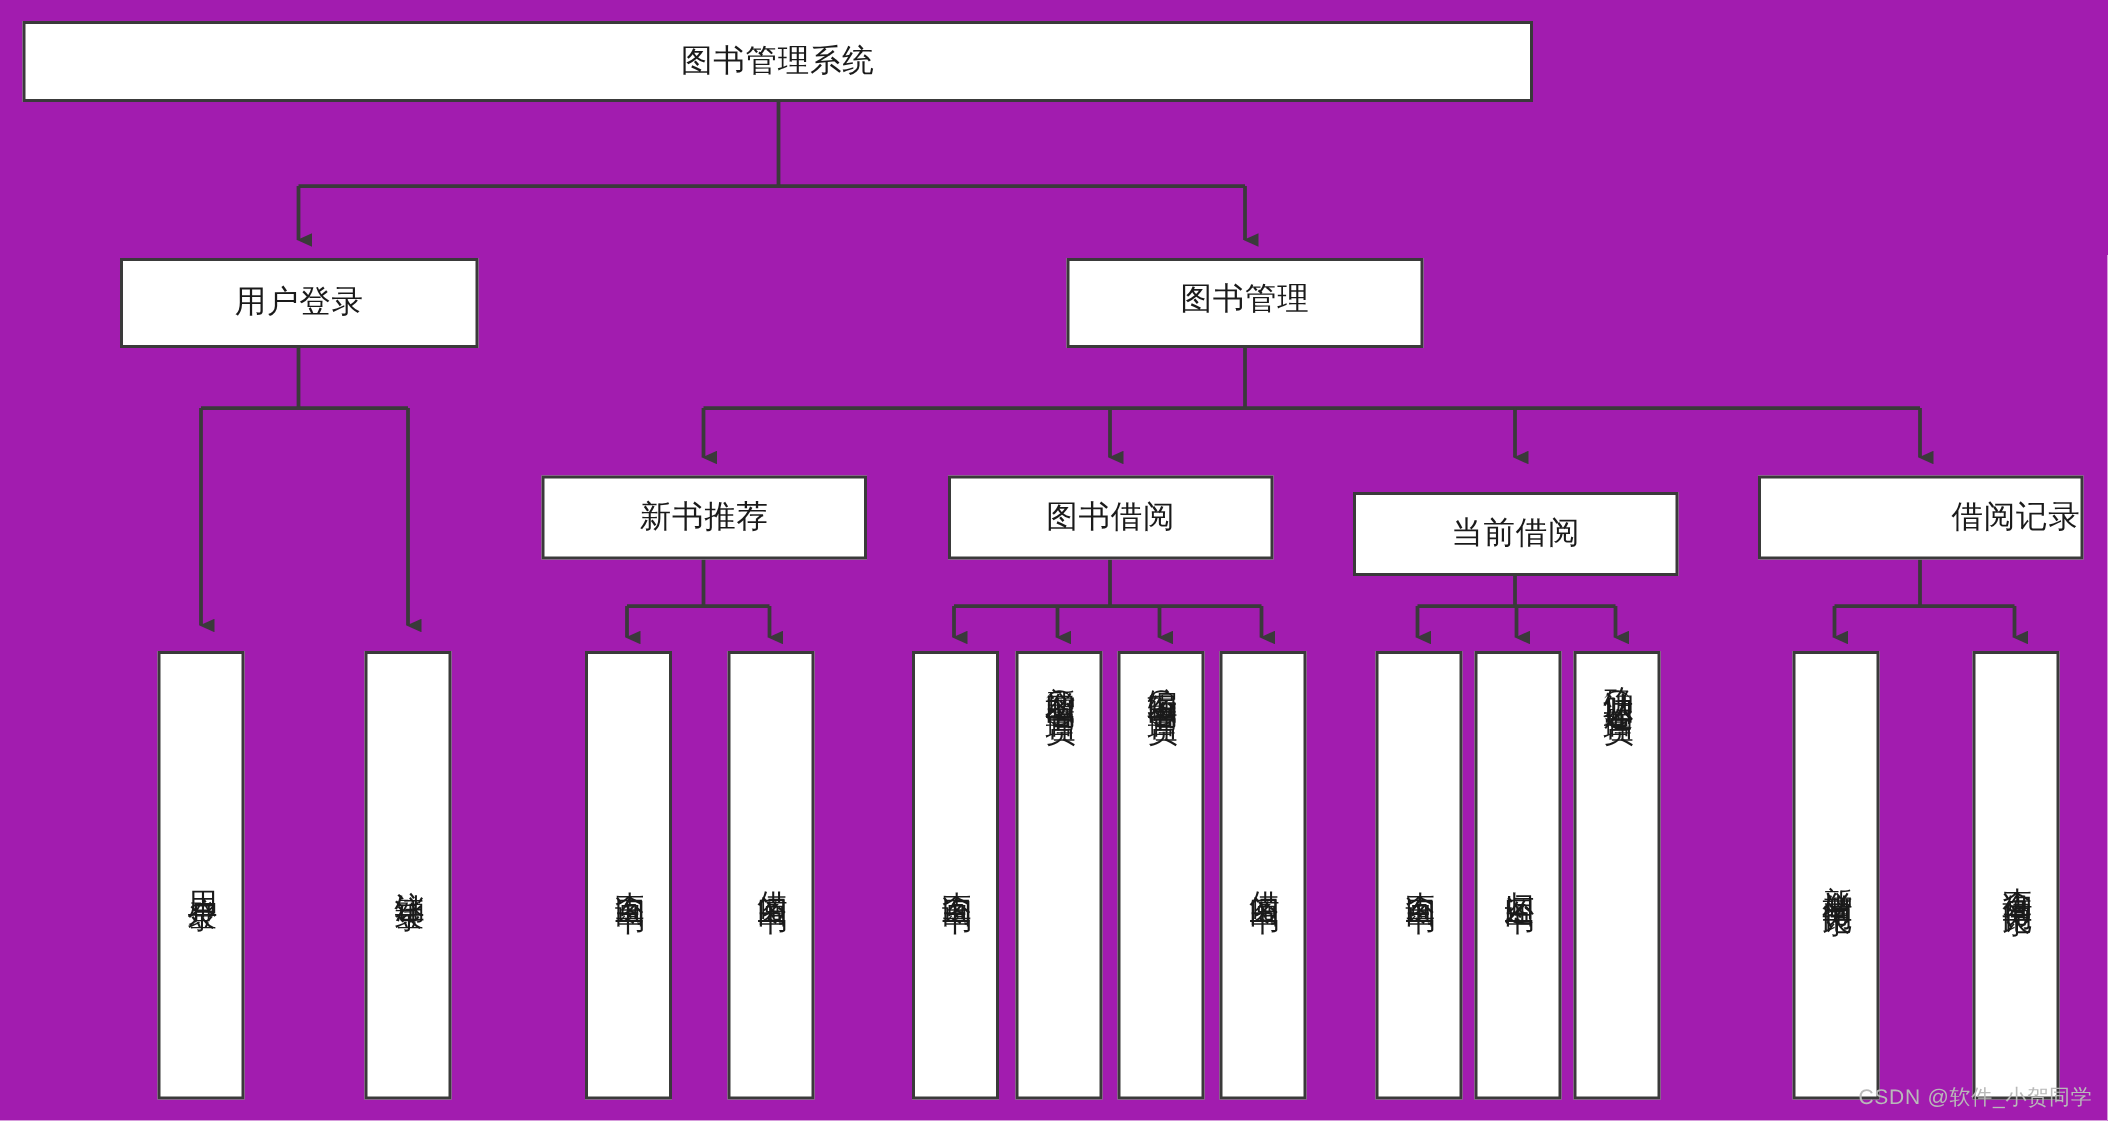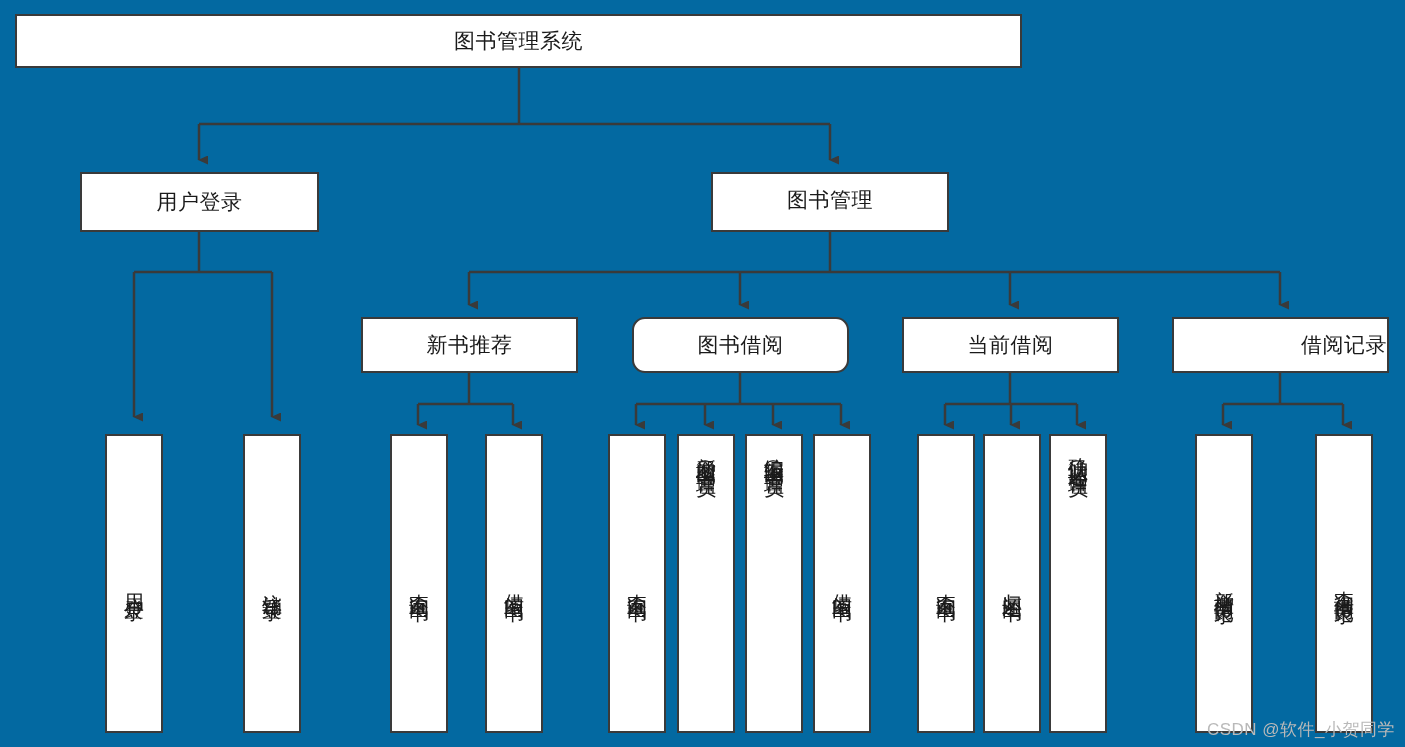--- a/index.html
+++ b/index.html
@@ -7,21 +7,21 @@
     padding: 0;
     background: #ffffff;
   }
   body {
     font-family: "Liberation Sans", "DejaVu Sans", sans-serif;
   }
   #canvas {
     position: relative;
     width: 1405px;
     height: 747px;
-    background: #0369a1;
+    background: #a21caf;
     overflow: hidden;
   }
   #diagram-svg {
     position: absolute;
     left: 0;
     top: 0;
     width: 1405px;
     height: 747px;
   }
   .node {
@@ -52,21 +52,21 @@
     padding-top: 6px;
   }
   .node.leaf.centered {
     align-items: center;
     padding-top: 0;
   }
   #watermark {
     position: absolute;
     right: 10px;
     bottom: 6px;
-    font-size: 17px;
+    font-size: 14px;
     color: #b9b9b9;
     letter-spacing: 0.5px;
     white-space: nowrap;
     user-select: none;
   }
 </style>
 </head>
 <body>
 
 <div id="canvas">
@@ -131,24 +131,24 @@
   <div class="node" style="left:80px; top:172px; width:239px; height:60px;">
     <span class="node-label">用户登录</span>
   </div>
   <div class="node" style="left:711px; top:172px; width:238px; height:60px;font-family:Liberation Mono, monospace;">
     <span class="node-label">图书管理</span>
   </div>
 
   <div class="node" style="left:361px; top:317px; width:217px; height:56px;">
     <span class="node-label">新书推荐</span>
   </div>
-  <div class="node" style="left:632px; top:317px; width:217px; height:56px;border-radius:13px;">
+  <div class="node" style="left:632px; top:317px; width:217px; height:56px;">
     <span class="node-label">图书借阅</span>
   </div>
-  <div class="node" style="left:902px; top:317px; width:217px; height:56px;">
+  <div class="node" style="left:902px; top:328px; width:217px; height:56px;">
     <span class="node-label">当前借阅</span>
   </div>
   <div class="node" style="left:1172px; top:317px; width:217px; height:56px;justify-content:flex-end;">
     <span class="node-label">借阅记录</span>
   </div>
 
   <div class="node leaf vertical centered" style="left:105px; top:434px; width:58px; height:299px;">
     <span class="node-label">用户登录</span>
   </div>
   <div class="node leaf vertical centered" style="left:243px; top:434px; width:58px; height:299px;">

